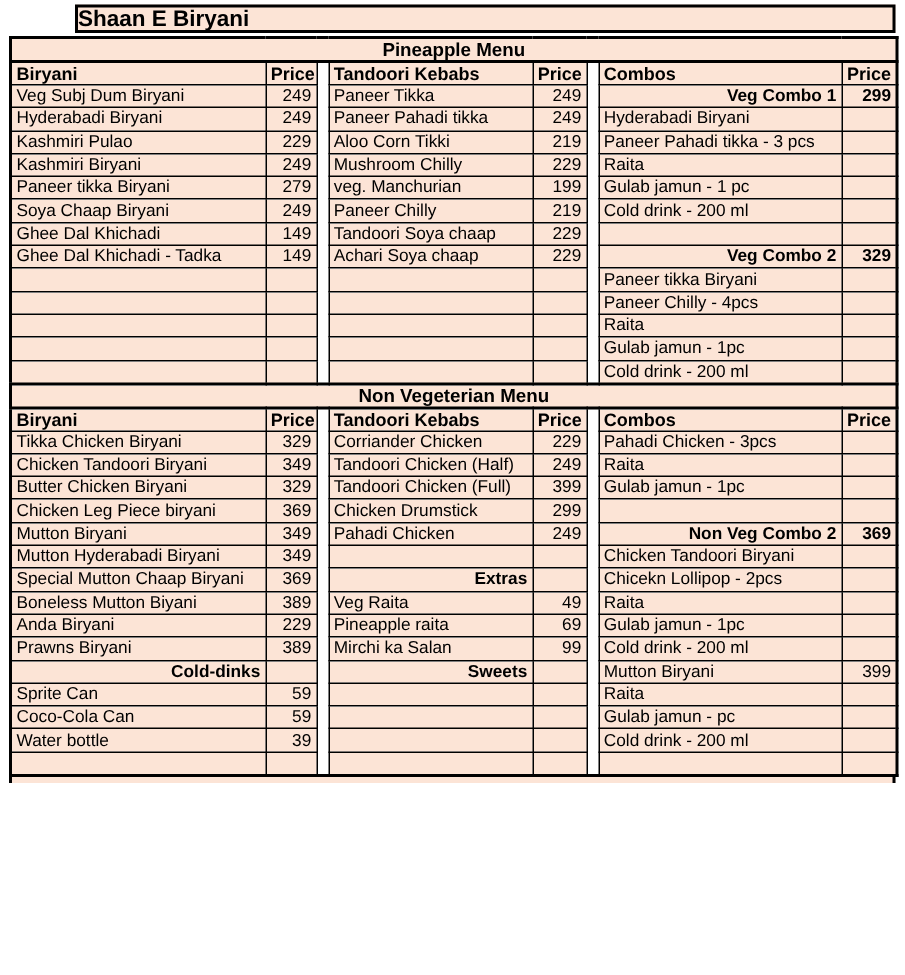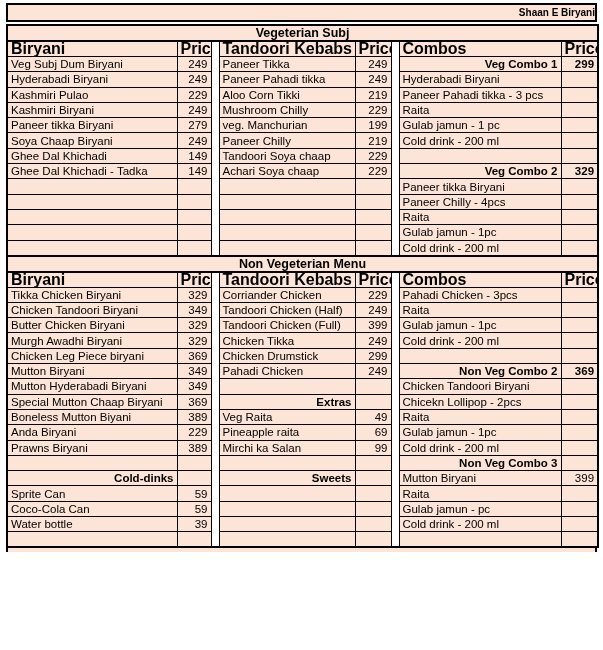--- a/index.html
+++ b/index.html
@@ -3,38 +3,38 @@
 <meta charset="utf-8">
 <style>
   html,body{margin:0;padding:0;}
   body{
     width:603px;height:650px;background:#ffffff;color:#000;
     font-family:"Liberation Sans",sans-serif;overflow:hidden;
   }
   .wrap{padding:3px 6px 0 6px;}
   .titlebar{
     border:2px solid #000;background:#fce4d6;height:15px;line-height:15px;
-    text-align:right;font-weight:bold;font-size:10px;margin-bottom:2px;
+    text-align:left;font-weight:bold;font-size:15px;margin-bottom:2px;margin-left:44px;
   }
   table.menu{
     border-collapse:collapse;table-layout:fixed;width:591px;
     border:2px solid #000;
   }
   td{
     height:15.3px;font-size:11.5px;line-height:14px;padding:0 3px;
     overflow:hidden;white-space:nowrap;box-sizing:border-box;
   }
   td.name,td.price{border:1px solid #000;background:#fce4d6;}
   td.price{text-align:right;}
   td.gap{background:#ffffff;border-top:none;border-bottom:none;padding:0;}
   td.menubar{
     border:2px solid #000;background:#fce4d6;text-align:center;
     font-weight:bold;font-size:12.5px;height:16px;
   }
-  td.head{font-weight:bold;font-size:16px;}
+  td.head{font-weight:bold;font-size:12px;}
   td.bold{font-weight:bold;text-align:right;}
   .bottom-sliver{
     height:4px;background:#fce4d6;border-left:2px solid #000;
     border-right:2px solid #000;overflow:hidden;
   }
 </style>
 </head>
 <body>
 
 <div class="wrap">
@@ -46,21 +46,21 @@
         <col style="width:34px">
         <col style="width:8px">
       <col style="width:136px">
         <col style="width:36px">
         <col style="width:8px">
       <col style="width:162px">
         <col style="width:37px">
     </colgroup>
     <tbody>
         <tr>
-          <td colspan="8" class="menubar">Vegeterian Subj</td>
+          <td colspan="8" class="menubar">Pineapple Menu</td>
         </tr>
         <tr>
           <td class="name head">Biryani</td>
           <td class="price head">Price</td>
           <td class="gap"></td>
           <td class="name head">Tandoori Kebabs</td>
           <td class="price head">Price</td>
           <td class="gap"></td>
           <td class="name head">Combos</td>
           <td class="price head">Price</td>
@@ -232,30 +232,20 @@
           <td class="name">Butter Chicken Biryani</td>
           <td class="price">329</td>
           <td class="gap"></td>
           <td class="name">Tandoori Chicken (Full)</td>
           <td class="price">399</td>
           <td class="gap"></td>
           <td class="name">Gulab jamun - 1pc</td>
           <td class="price"></td>
         </tr>
         <tr>
-          <td class="name">Murgh Awadhi Biryani</td>
-          <td class="price">329</td>
-          <td class="gap"></td>
-          <td class="name">Chicken Tikka</td>
-          <td class="price">249</td>
-          <td class="gap"></td>
-          <td class="name">Cold drink - 200 ml</td>
-          <td class="price"></td>
-        </tr>
-        <tr>
           <td class="name">Chicken Leg Piece biryani</td>
           <td class="price">369</td>
           <td class="gap"></td>
           <td class="name">Chicken Drumstick</td>
           <td class="price">299</td>
           <td class="gap"></td>
           <td class="name"></td>
           <td class="price"></td>
         </tr>
         <tr>
@@ -309,30 +299,20 @@
           <td class="price"></td>
         </tr>
         <tr>
           <td class="name">Prawns Biryani</td>
           <td class="price">389</td>
           <td class="gap"></td>
           <td class="name">Mirchi ka Salan</td>
           <td class="price">99</td>
           <td class="gap"></td>
           <td class="name">Cold drink - 200 ml</td>
-          <td class="price"></td>
-        </tr>
-        <tr>
-          <td class="name"></td>
-          <td class="price"></td>
-          <td class="gap"></td>
-          <td class="name"></td>
-          <td class="price"></td>
-          <td class="gap"></td>
-          <td class="name bold">Non Veg Combo 3</td>
           <td class="price"></td>
         </tr>
         <tr>
           <td class="name bold">Cold-dinks</td>
           <td class="price"></td>
           <td class="gap"></td>
           <td class="name bold">Sweets</td>
           <td class="price"></td>
           <td class="gap"></td>
           <td class="name">Mutton Biryani</td>

